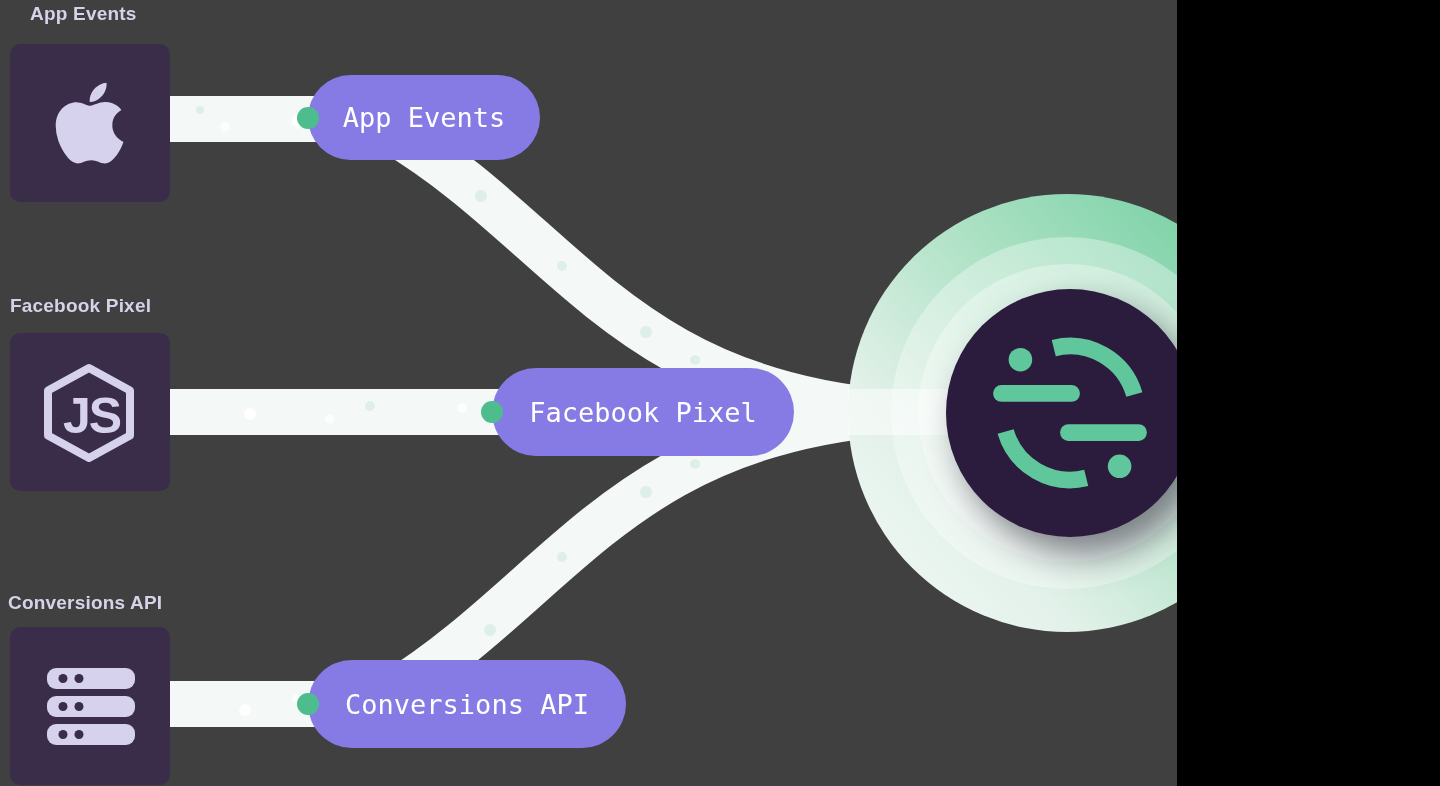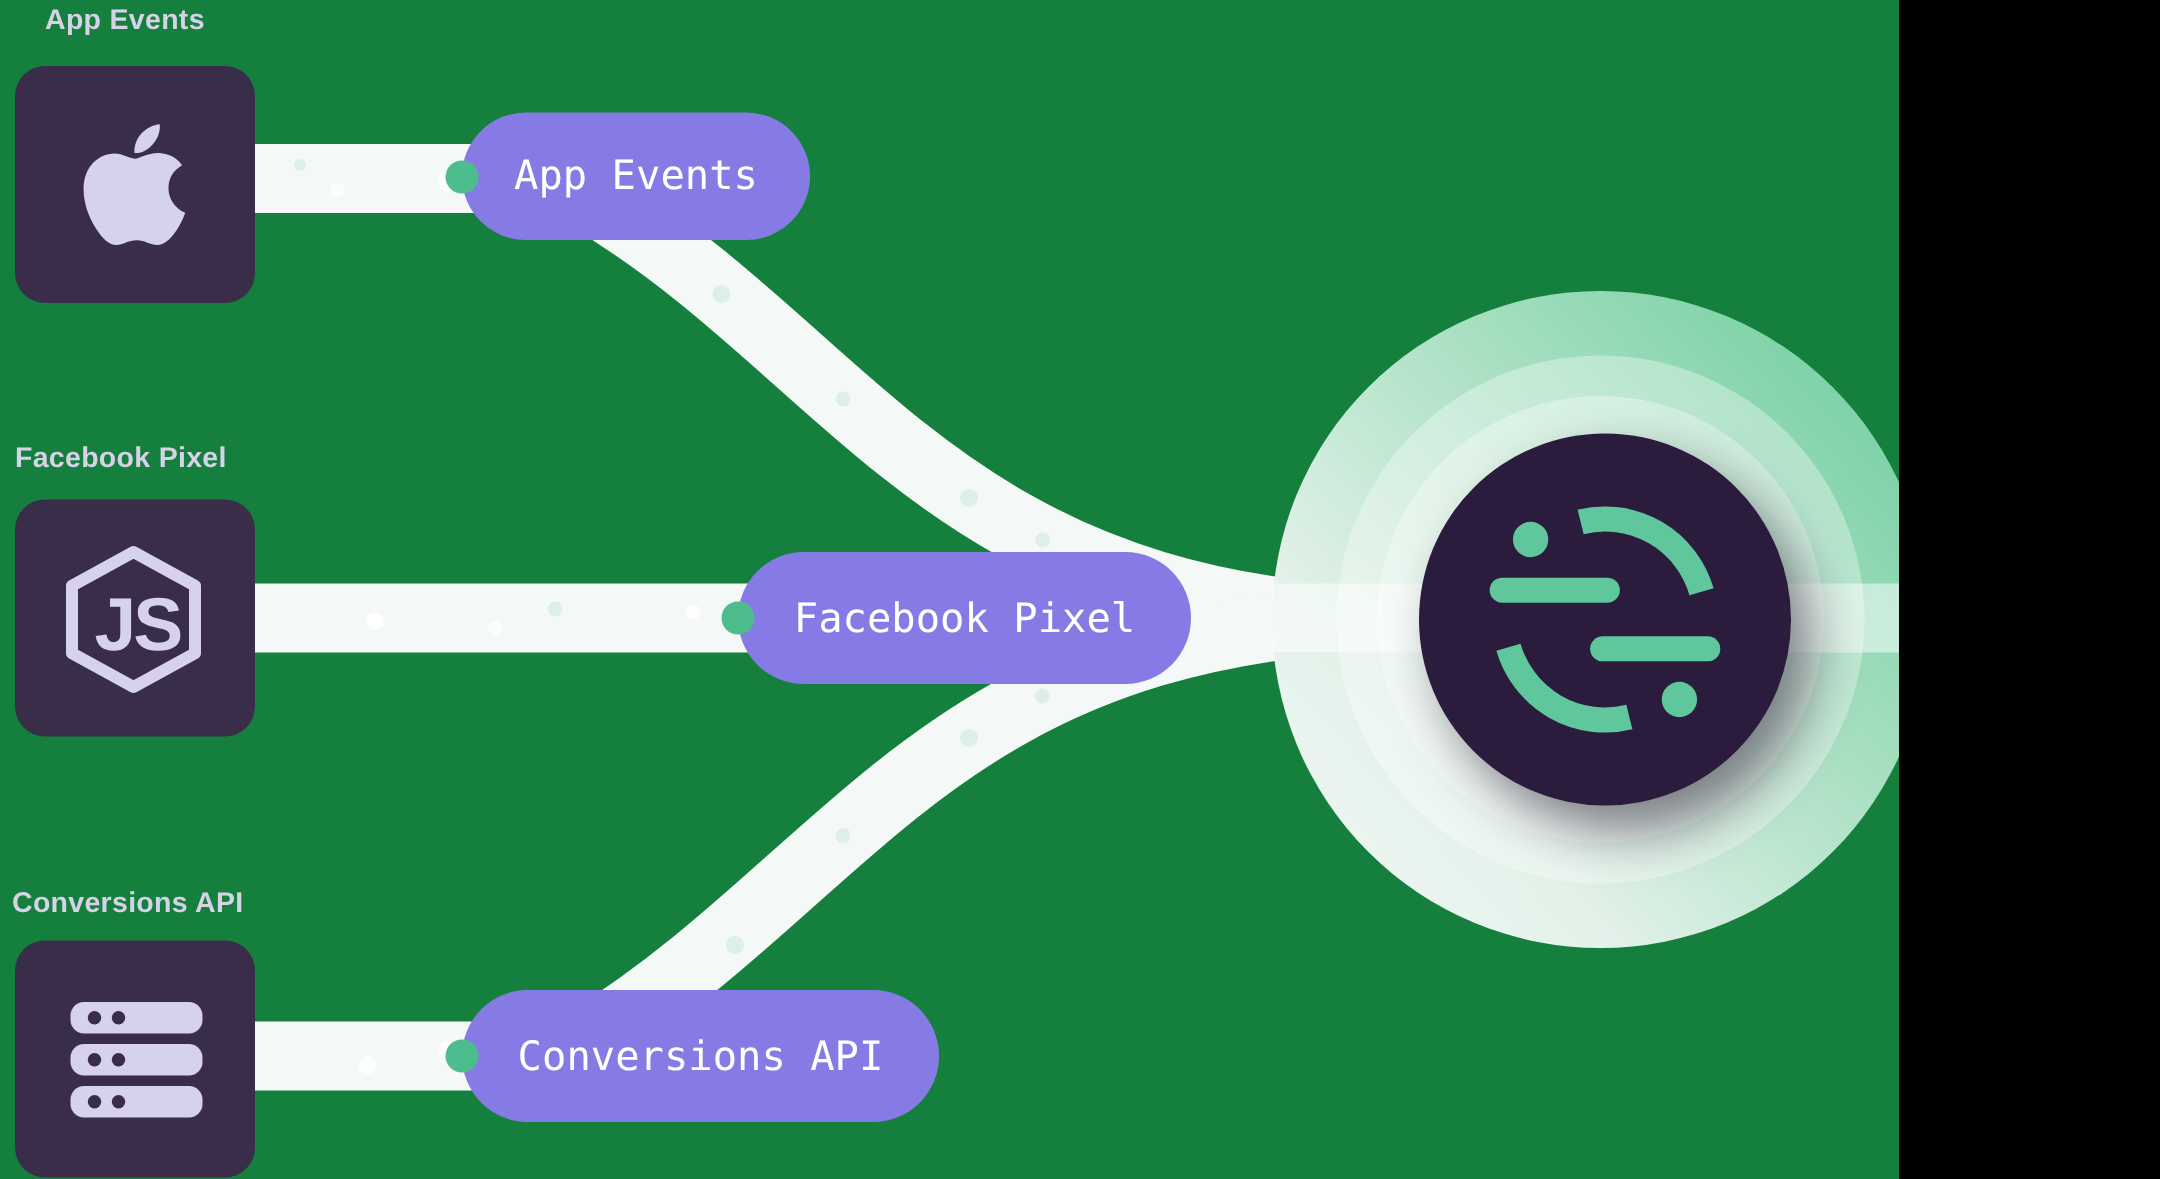--- a/index.html
+++ b/index.html
@@ -1,24 +1,24 @@
 <!DOCTYPE html>
 <html><head>
 <meta charset="utf-8">
 <style>
   html,body{margin:0;padding:0;background:#000;}
-  .canvas{position:relative;width:1266px;height:786px;background:#15803d;overflow:hidden;
+  .canvas{position:relative;width:1177px;height:786px;background:#404040;overflow:hidden;
           font-family:"Liberation Sans",sans-serif;}
 
   
   .pipes{position:absolute;left:0;top:0;}
 
   
   .source-label{position:absolute;font-size:19px;font-weight:700;color:#D6D2E8;letter-spacing:.2px;}
-  .icon-tile{position:absolute;width:160px;height:158px;background:#3A2D49;border-radius:20px;
+  .icon-tile{position:absolute;width:160px;height:158px;background:#3A2D49;border-radius:10px;
              display:flex;align-items:center;justify-content:center;}
   .pill{position:absolute;background:#867BE4;border-radius:44px;display:flex;align-items:center;
         justify-content:center;color:#FFFFFF;font-family:"DejaVu Sans Mono",monospace;font-size:27px;}
   .pill-dot{position:absolute;left:-11px;top:50%;transform:translateY(-50%);width:22px;height:22px;
             border-radius:50%;background:#4EBD8D;}
   .pill-1{left:308px;top:75px;width:232px;height:85px;}
   .pill-2{left:492px;top:368px;width:302px;height:88px;}
   .pill-3{left:308px;top:660px;width:318px;height:88px;}
   .tile-1{left:10px;top:44px;}
   .tile-2{left:10px;top:333px;}

